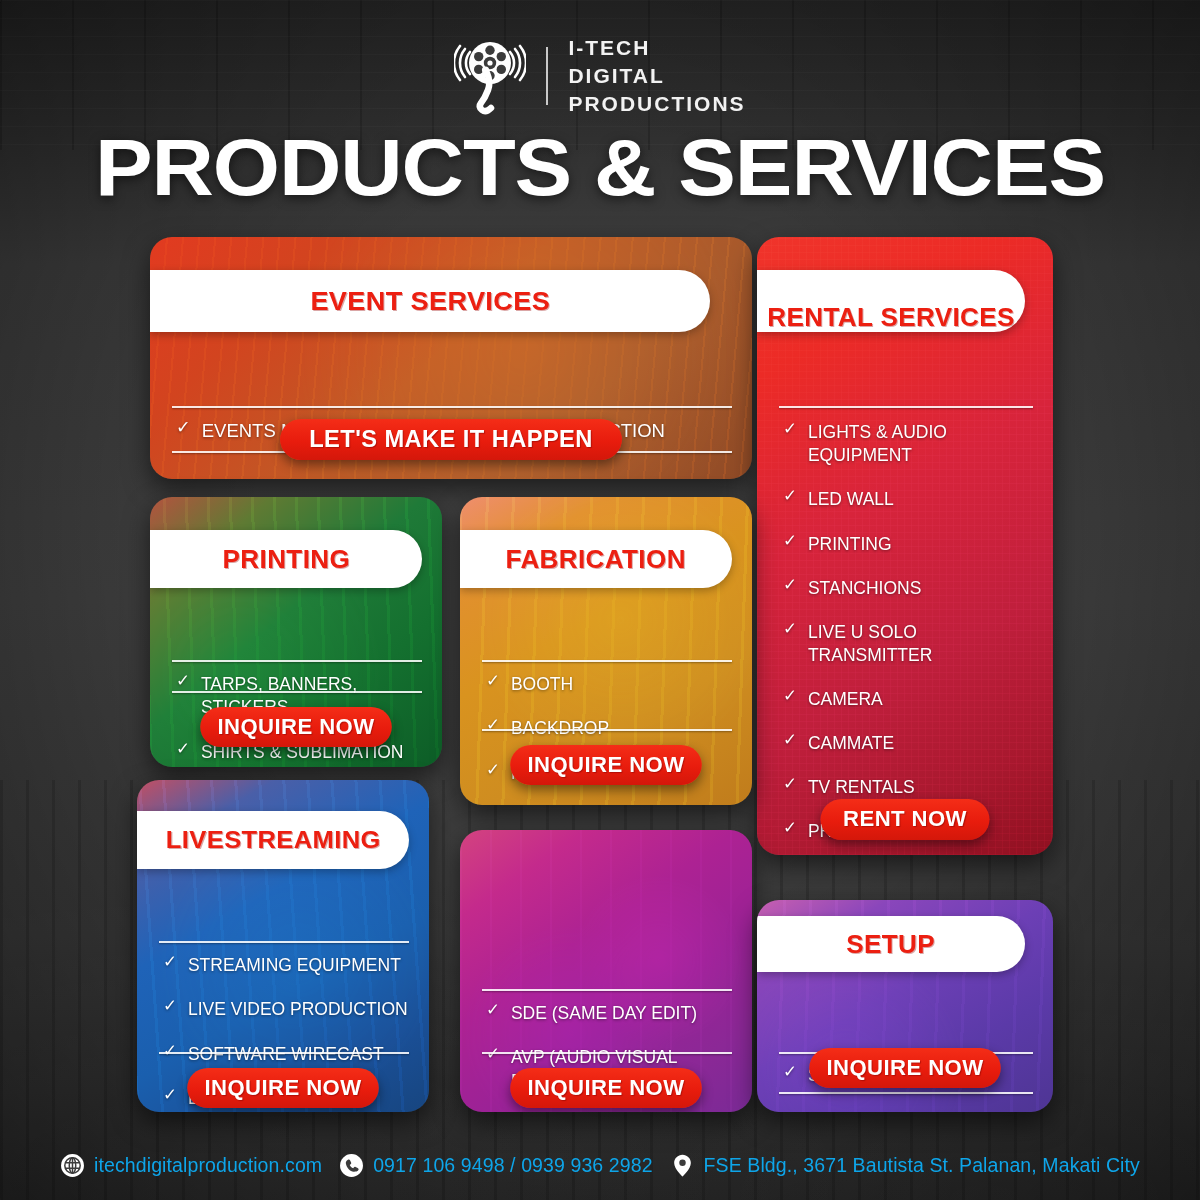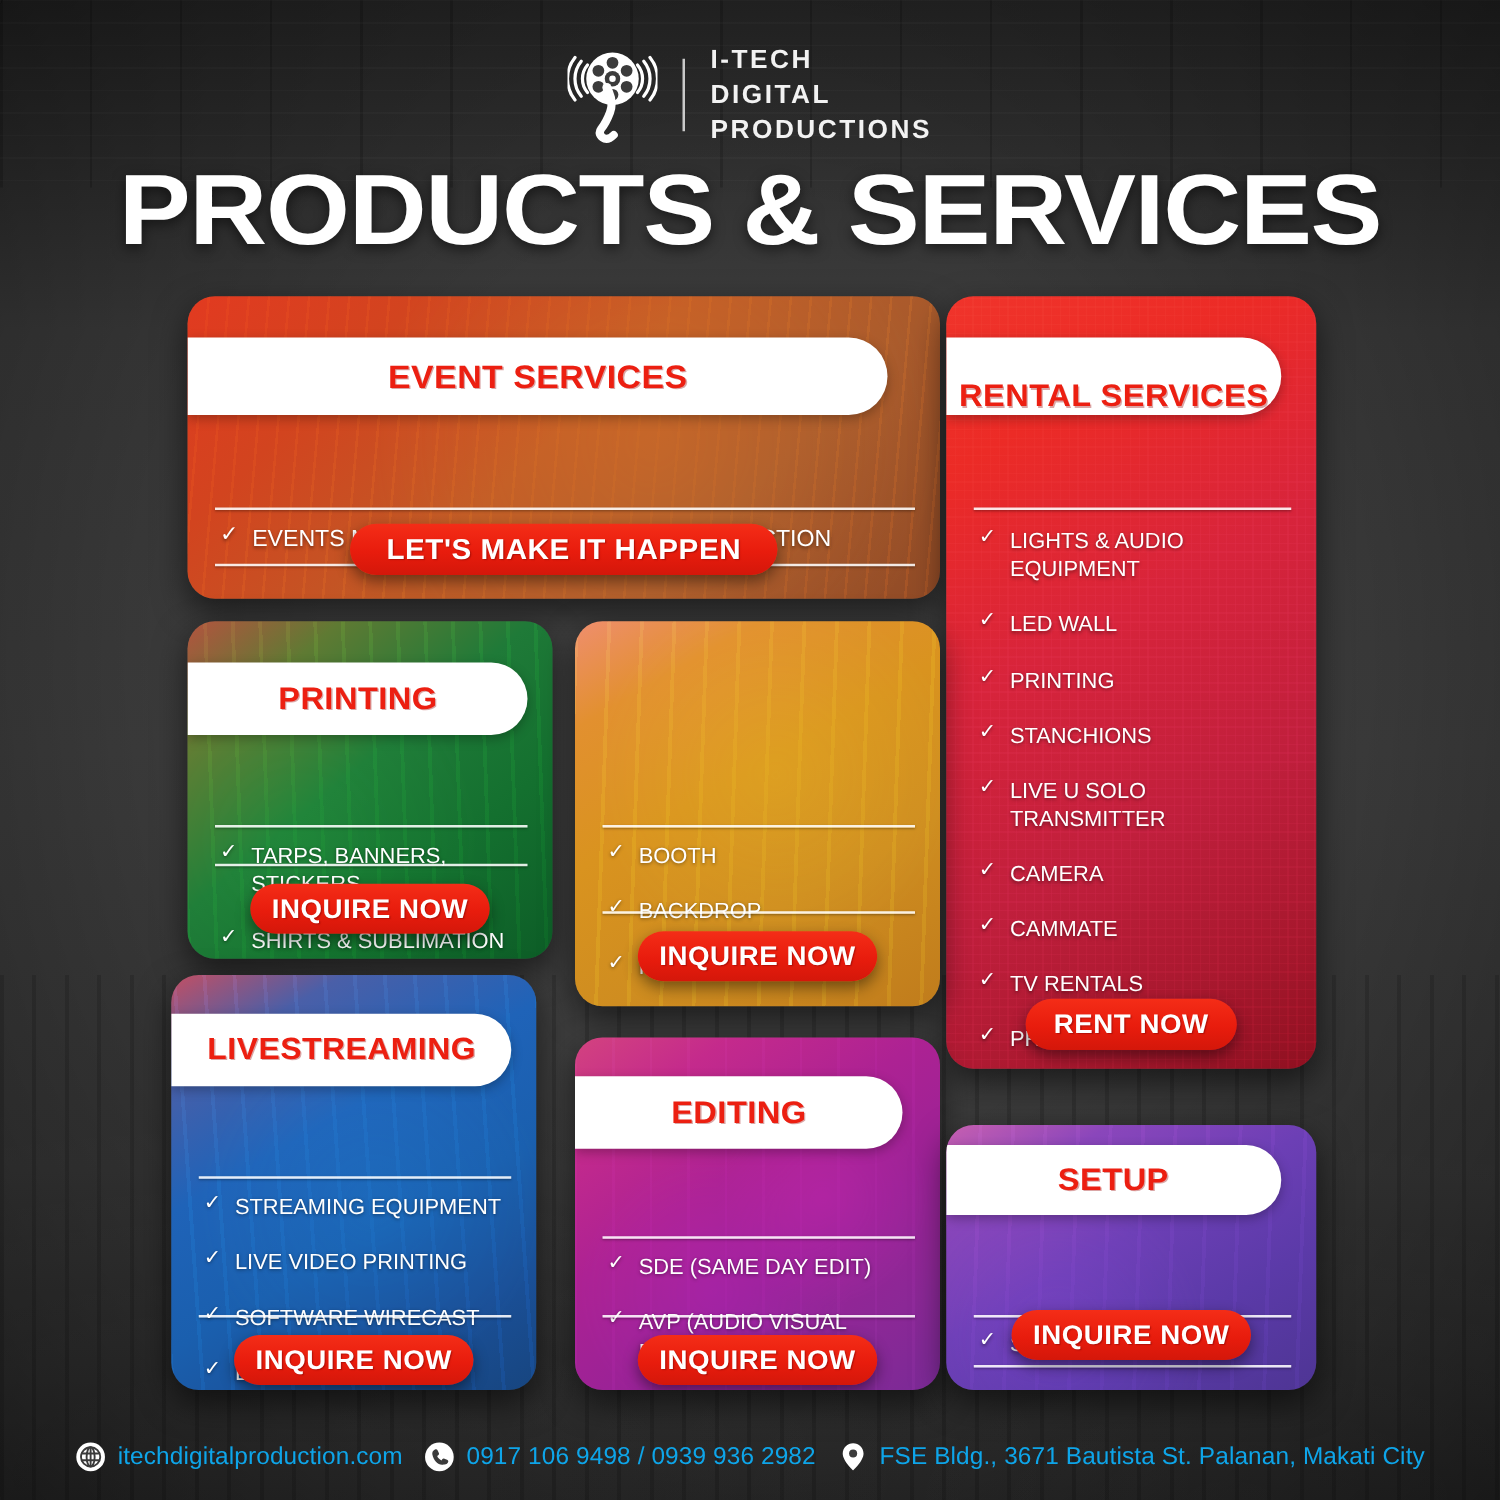--- a/index.html
+++ b/index.html
@@ -275,20 +275,23 @@
               <span>SHIRTS &amp; SUBLIMATION</span>
             </li>
           </ul>
           <div class="rule" style="position: absolute; left: 22px; right: 20px; top: 194px;"></div>
           <button class="cta" style="position: absolute; left: 53px; top: 210px; width: 186px; height: 40px; font-size: 21.5px;">INQUIRE NOW</button>
         </div>
       </div>
       <div class="card" style="left: 460px; top: 497px; width: 292px; height: 308px; background: linear-gradient(150deg, rgb(239, 142, 110) 0%, rgb(226, 144, 47) 18%, rgb(217, 147, 31) 42%, rgb(207, 141, 32) 68%, rgb(192, 124, 28) 100%);">
         <div class="card-tex" style="background: repeating-linear-gradient(92deg, rgba(255, 225, 170, 0.5) 0px, rgba(255, 225, 170, 0.5) 3px, transparent 3px, transparent 26px), radial-gradient(circle at 55% 40%, rgba(255, 235, 190, 0.45), transparent 60%);"></div>
         <div class="card-inner">
+          <div class="card-header" style="position: absolute; left: 0px; top: 33px; width: 272px; height: 58px;">
+            <span class="card-header-text" style="font-size: 25px;">FABRICATION</span>
+          </div>
           <div class="rule" style="position: absolute; left: 22px; right: 20px; top: 163px;"></div>
           <ul class="item-list" style="position: absolute; left: 26px; right: 14px; top: 176px;">
             <li class="item" style="font-size: 17.5px; line-height: 1.34; margin-bottom: 21px;">
               <span class="check" style="font-size: 16.625px;">✓</span>
               <span>BOOTH</span>
             </li>
             <li class="item" style="font-size: 17.5px; line-height: 1.34; margin-bottom: 21px;">
               <span class="check" style="font-size: 16.625px;">✓</span>
               <span>BACKDROP</span>
             </li>
@@ -308,41 +311,38 @@
             <span class="card-header-text" style="font-size: 24.5px;">LIVESTREAMING</span>
           </div>
           <div class="rule" style="position: absolute; left: 22px; right: 20px; top: 161px;"></div>
           <ul class="item-list" style="position: absolute; left: 26px; right: 14px; top: 174px;">
             <li class="item" style="font-size: 17.5px; line-height: 1.34; margin-bottom: 21px;">
               <span class="check" style="font-size: 16.625px;">✓</span>
               <span>STREAMING EQUIPMENT</span>
             </li>
             <li class="item" style="font-size: 17.5px; line-height: 1.34; margin-bottom: 21px;">
               <span class="check" style="font-size: 16.625px;">✓</span>
-              <span>LIVE VIDEO PRINTING</span>
+              <span>LIVE VIDEO PRODUCTION</span>
             </li>
             <li class="item" style="font-size: 17.5px; line-height: 1.34; margin-bottom: 21px;">
               <span class="check" style="font-size: 16.625px;">✓</span>
               <span>SOFTWARE WIRECAST</span>
             </li>
             <li class="item" style="font-size: 17.5px; line-height: 1.34; margin-bottom: 0px;">
               <span class="check" style="font-size: 16.625px;">✓</span>
               <span>LIVESTREAMING SUPPORT</span>
             </li>
           </ul>
           <div class="rule" style="position: absolute; left: 22px; right: 20px; top: 272px;"></div>
           <button class="cta" style="position: absolute; left: 53px; top: 288px; width: 186px; height: 40px; font-size: 21.5px;">INQUIRE NOW</button>
         </div>
       </div>
       <div class="card" style="left: 460px; top: 830px; width: 292px; height: 282px; background: linear-gradient(145deg, rgb(211, 67, 127) 0%, rgb(196, 42, 140) 18%, rgb(173, 34, 147) 40%, rgb(155, 34, 150) 62%, rgb(139, 40, 150) 82%, rgb(122, 42, 150) 100%);">
         <div class="card-tex" style="background: radial-gradient(circle at 68% 46%, rgba(255, 170, 220, 0.55), transparent 34%), radial-gradient(circle at 38% 72%, rgba(190, 150, 255, 0.45), transparent 40%), repeating-linear-gradient(90deg, rgba(255, 255, 255, 0.18) 0px, rgba(255, 255, 255, 0.18) 2px, transparent 2px, transparent 30px);"></div>
         <div class="card-inner">
-          <div class="card-header" style="position: absolute; left: 0px; top: 31px; width: 262px; height: 58px;">
-            <span class="card-header-text" style="font-size: 25px;">EDITING</span>
-          </div>
           <div class="rule" style="position: absolute; left: 22px; right: 20px; top: 159px;"></div>
           <ul class="item-list" style="position: absolute; left: 26px; right: 14px; top: 172px;">
             <li class="item" style="font-size: 17.5px; line-height: 1.34; margin-bottom: 21px;">
               <span class="check" style="font-size: 16.625px;">✓</span>
               <span>SDE (SAME DAY EDIT)</span>
             </li>
             <li class="item" style="font-size: 17.5px; line-height: 1.34; margin-bottom: 0px;">
               <span class="check" style="font-size: 16.625px;">✓</span>
               <span>AVP (AUDIO VISUAL PRESENTATION</span>
             </li>

